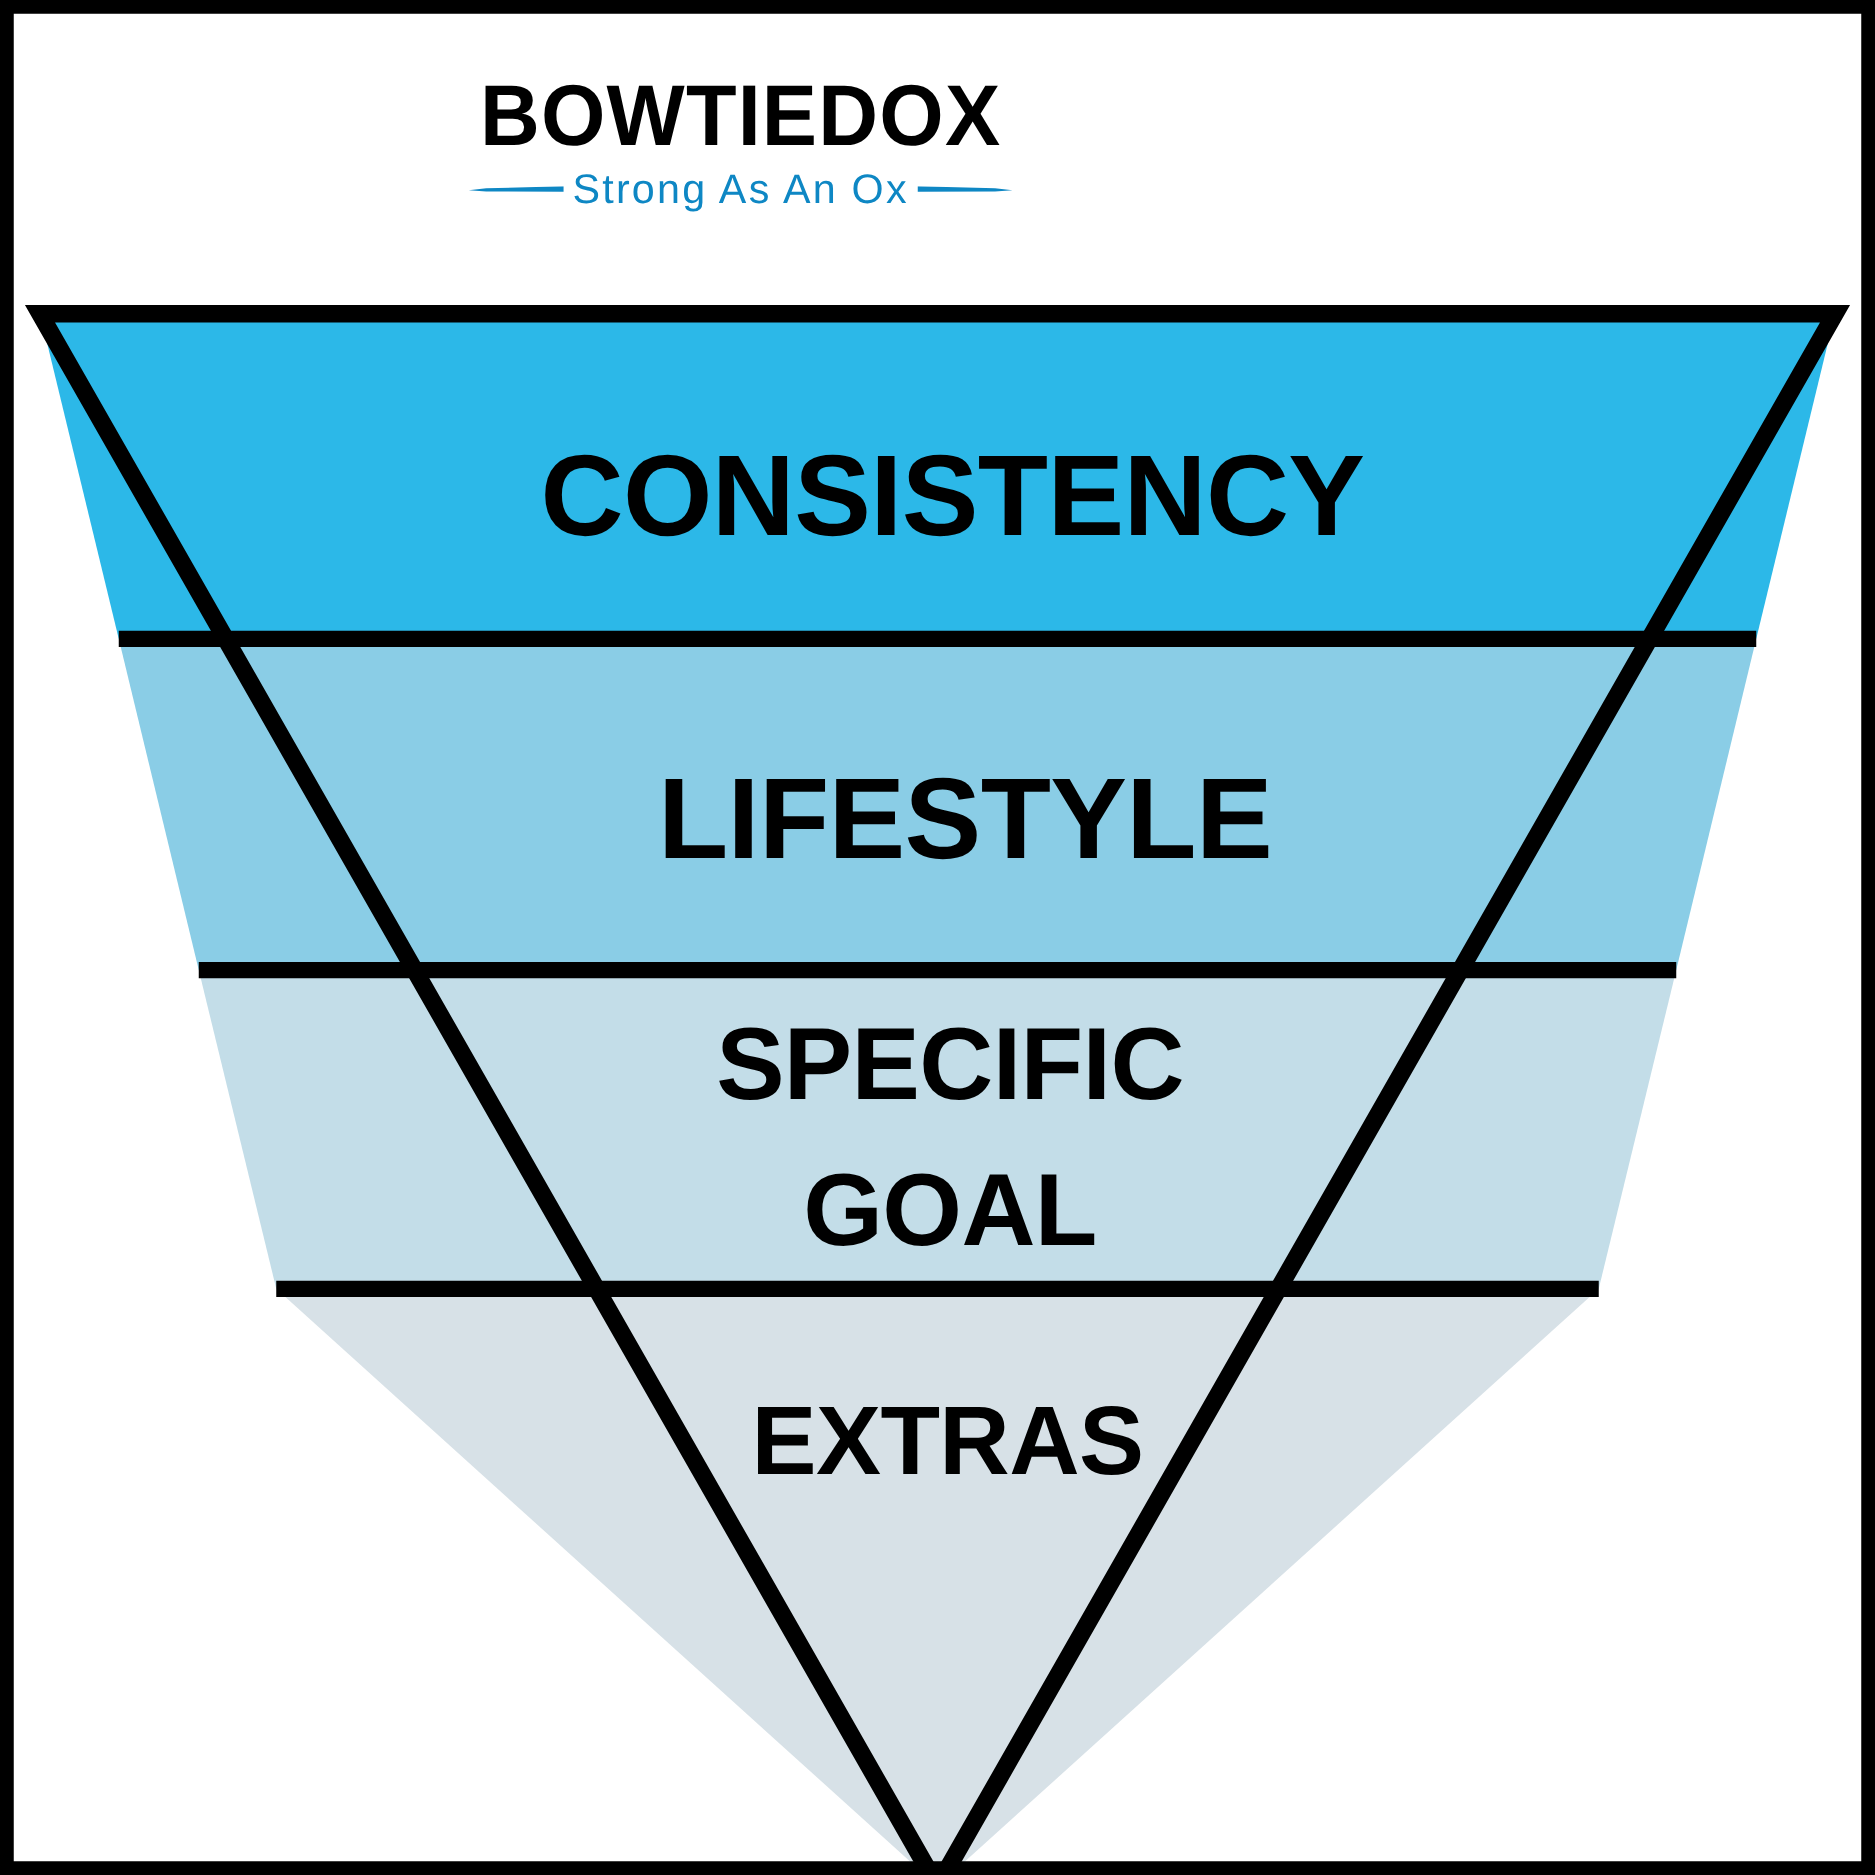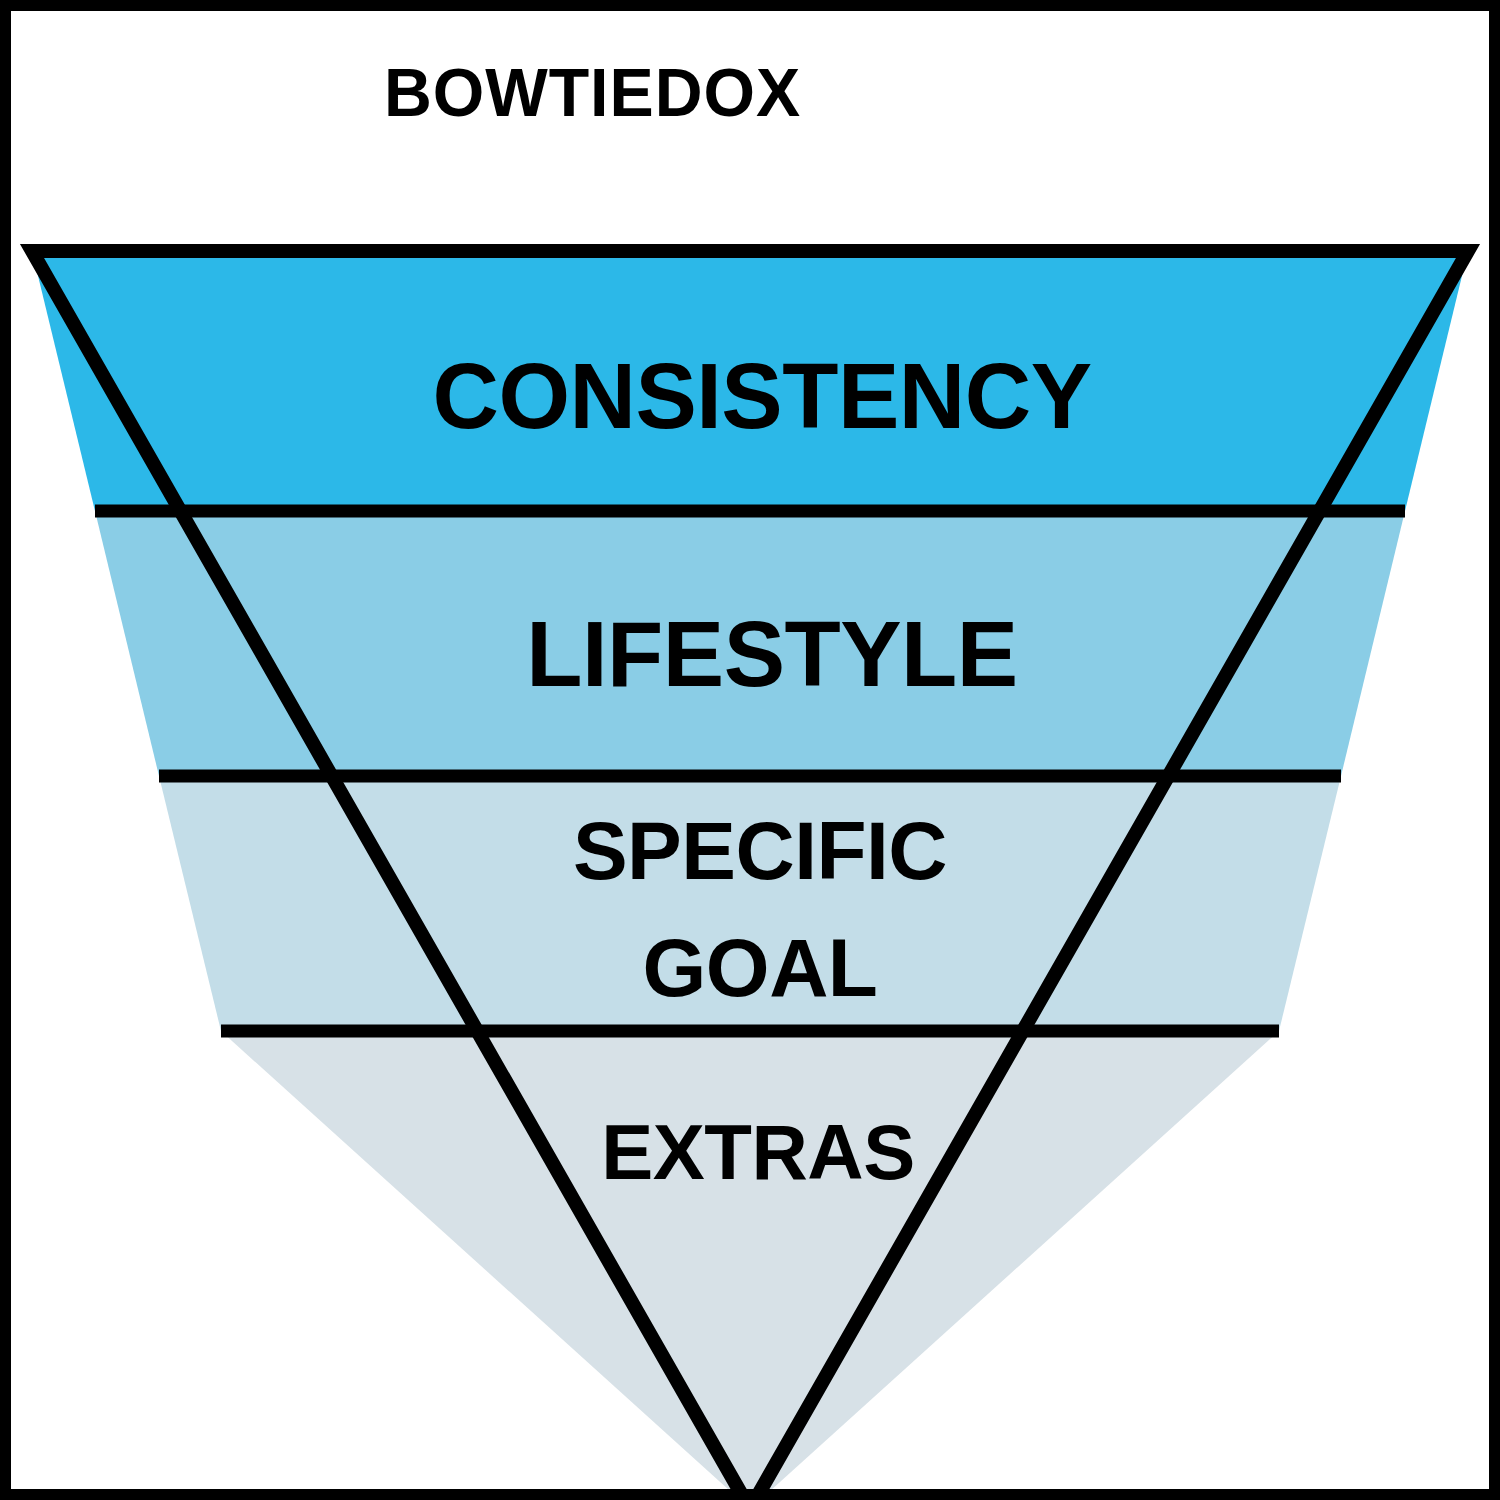--- a/index.html
+++ b/index.html
@@ -94,20 +94,33 @@
   .seg-label.l3 { font-size: 82px; }
   .seg-label.l4 { font-size: 78px; }
 </style>
 </head>
 <body>
 
 <div id="canvas" style="background: rgb(255, 255, 255);">
 
   <div class="brand">
     <div class="brand-name" style="color: rgb(0, 0, 0);">BOWTIEDOX</div>
+    <div class="tagline-row">
+      <span class="tag-dash">
+        <svg width="76" height="6" viewBox="0 0 76 6">
+          <polygon points="0,3.2 14,1.6 76,0 76,4.4 14,4.2" fill="#0e87c4"></polygon>
+        </svg>
+      </span>
+      <span class="tagline-text" style="color: rgb(14, 135, 196);">Strong As An Ox</span>
+      <span class="tag-dash">
+        <svg width="76" height="6" viewBox="0 0 76 6">
+          <polygon points="76,3.2 62,1.6 0,0 0,4.4 62,4.2" fill="#0e87c4"></polygon>
+        </svg>
+      </span>
+    </div>
   </div>
 
   <div class="funnel">
     <svg width="1500" height="1500" viewBox="0 0 1500 1500">
 
       <g>
         <polygon id="seg1-shape" points="32,215 1468,215 1405,475 95,475" fill="#2cb8e8"></polygon>
         <text id="seg1-t0" class="seg-label l1" x="762" y="392">CONSISTENCY</text>
       </g>
 

